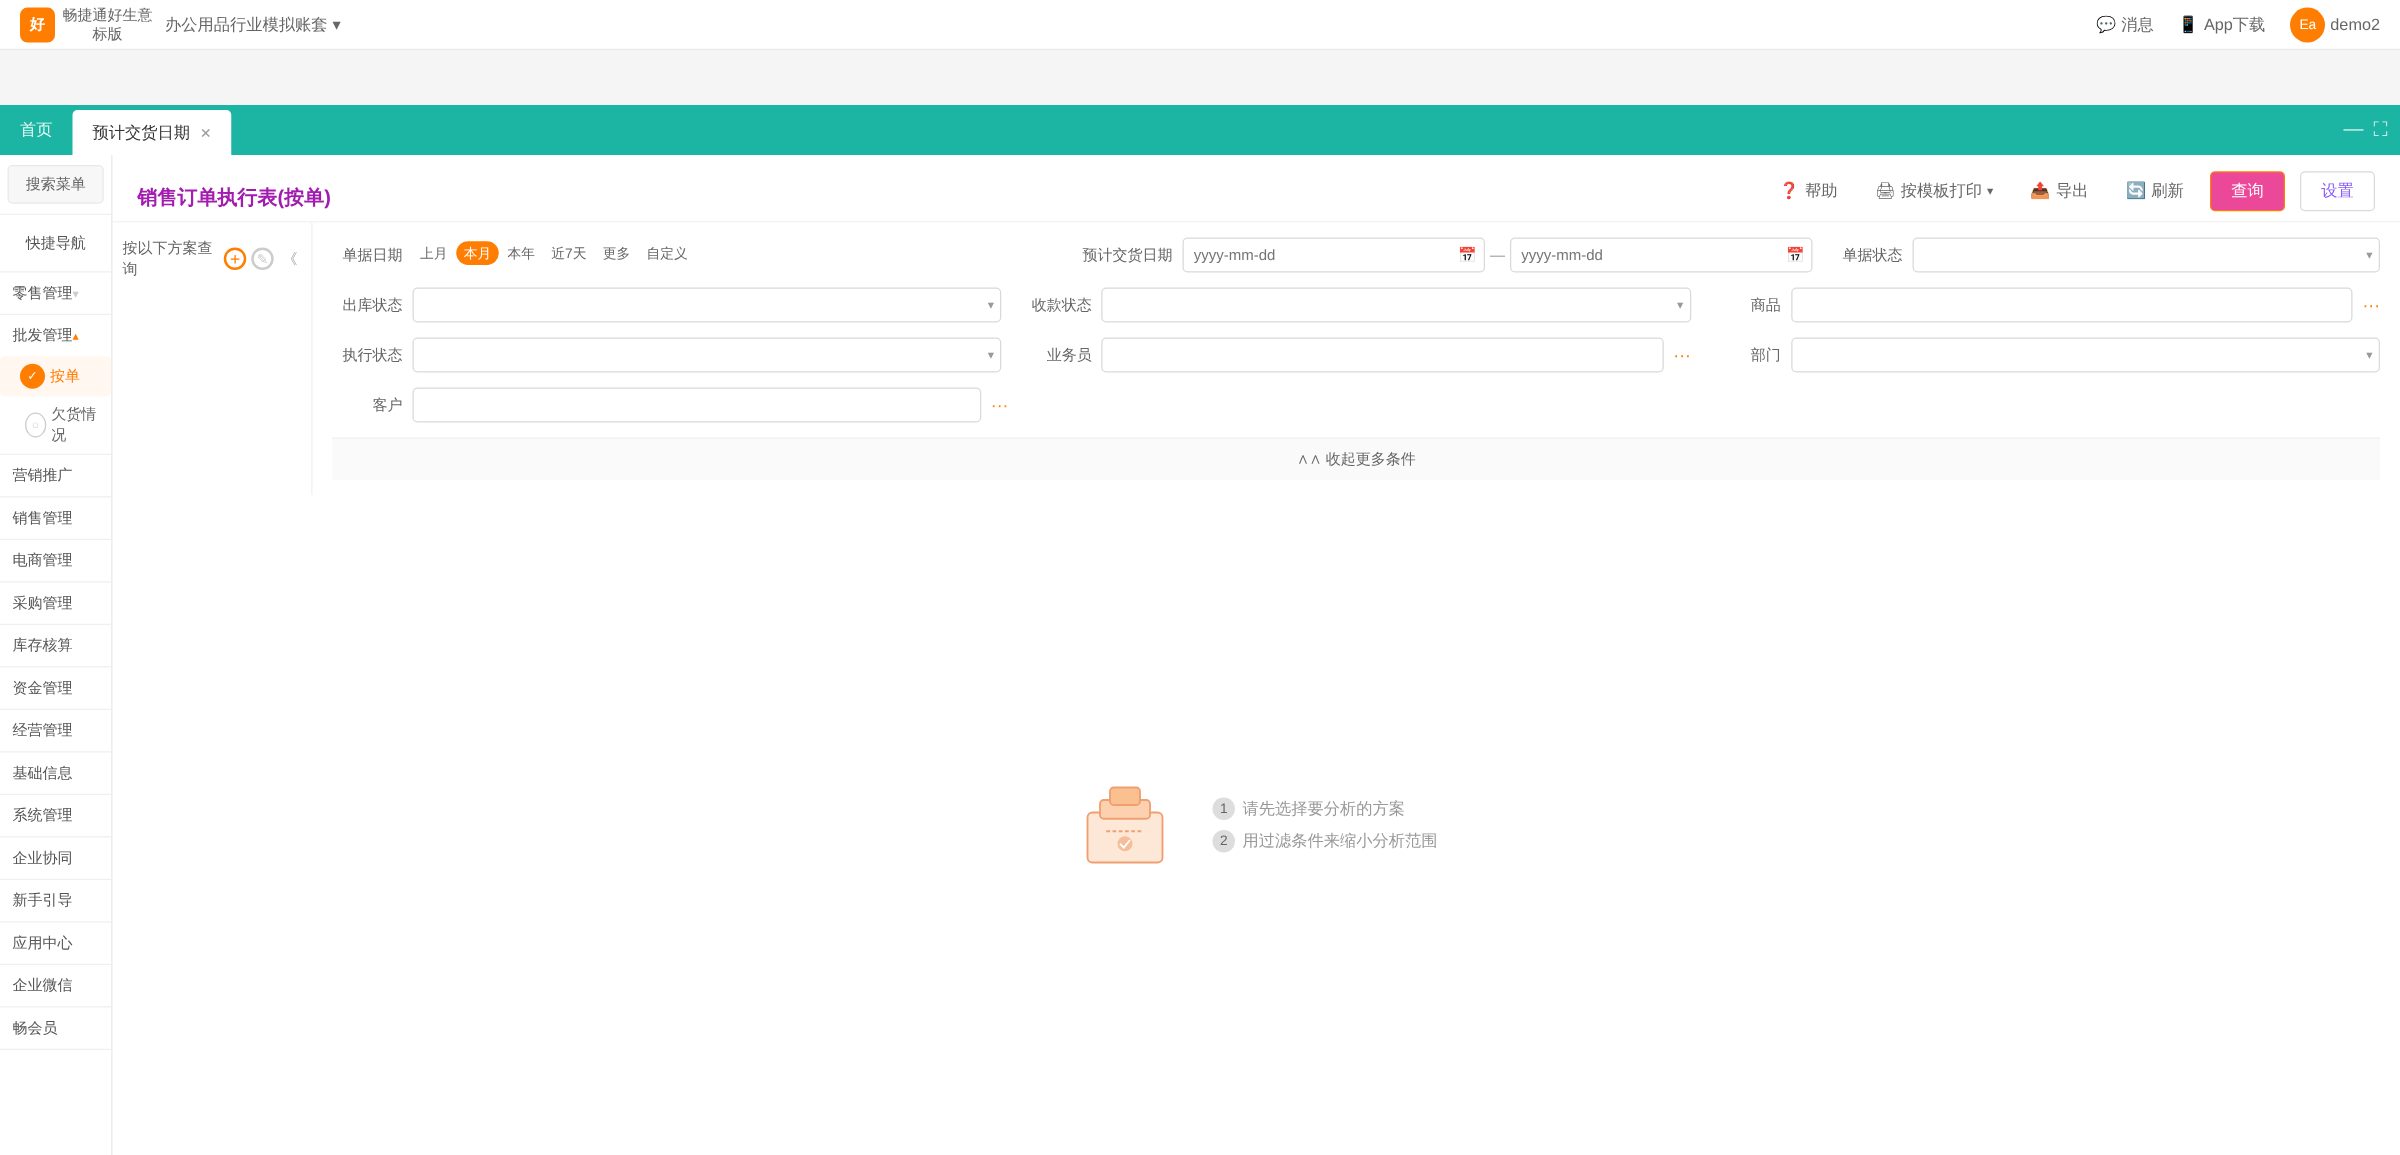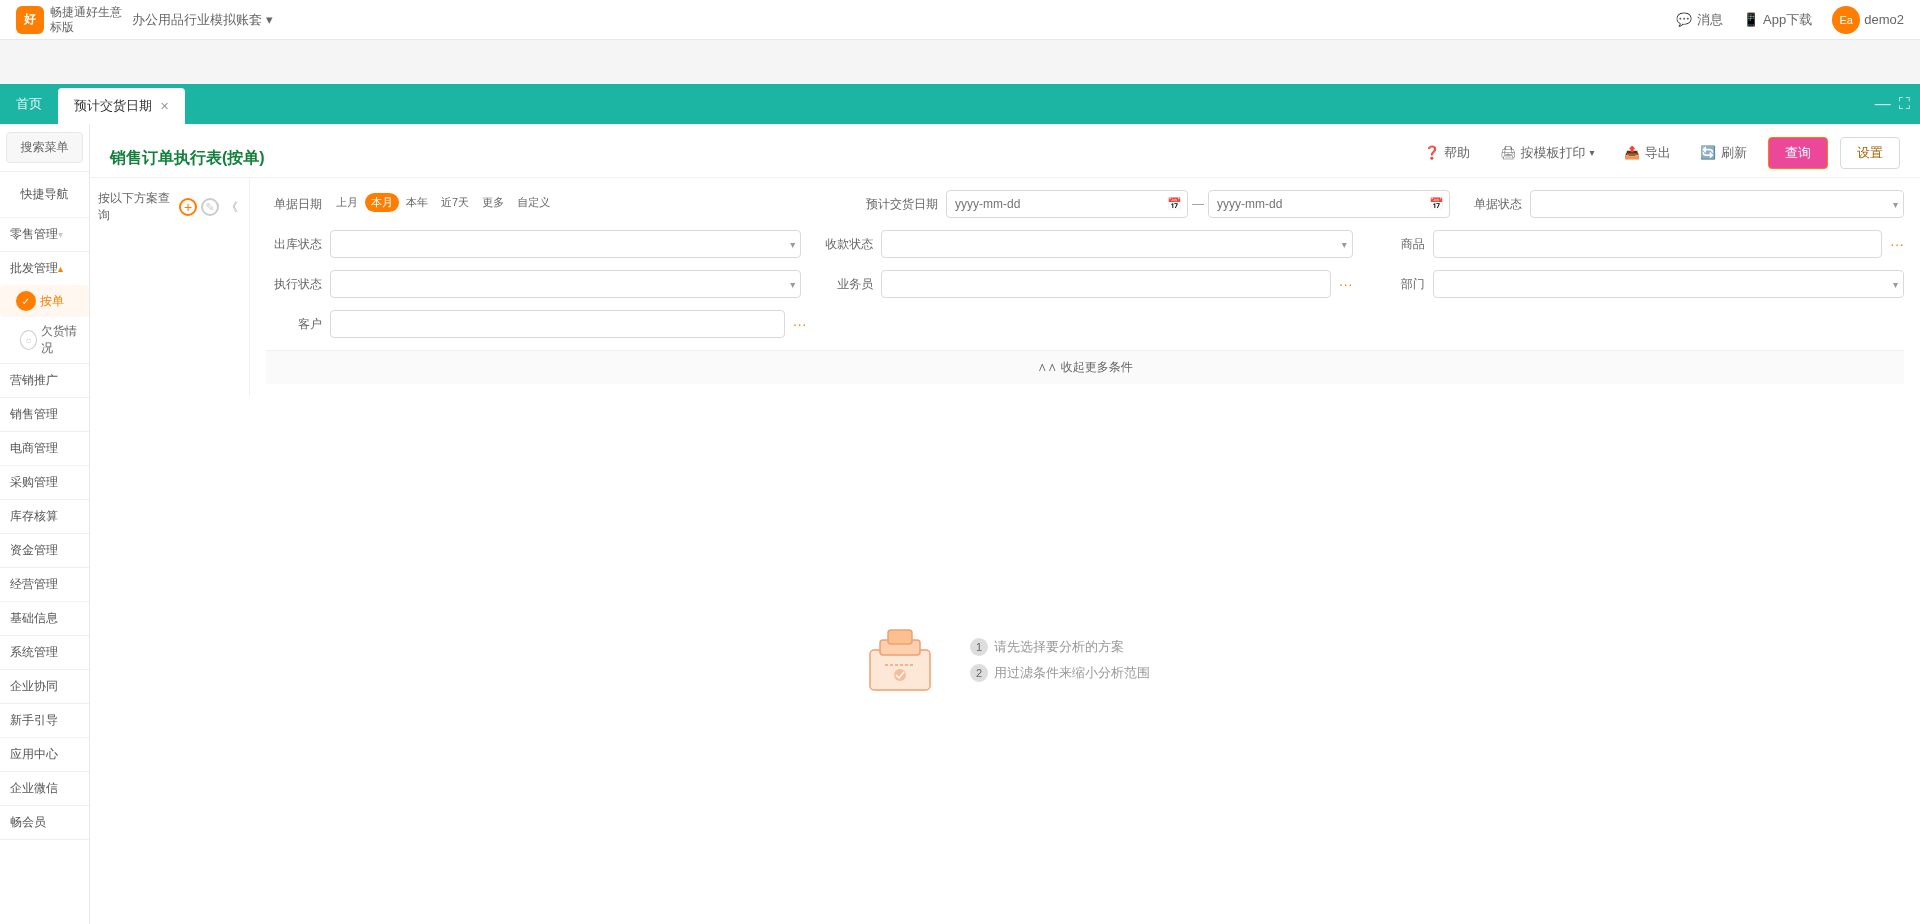--- a/index.html
+++ b/index.html
@@ -35,20 +35,21 @@
       align-items: center;
       justify-content: center;
       color: white;
       font-size: 12px;
       font-weight: bold;
     }
     .logo-text {
       font-size: 12px;
       color: #666;
       line-height: 1.2;
+      text-align: center;
     }
     .breadcrumb-area {
       display: flex;
       align-items: center;
       gap: 4px;
       color: #666;
       font-size: 13px;
     }
     .top-header-right {
       display: flex;
@@ -198,21 +199,21 @@
       background: #fff;
       display: flex;
       align-items: center;
       justify-content: space-between;
       border-bottom: 1px solid #f0f0f0;
       flex-shrink: 0;
     }
     .page-title {
       font-size: 16px;
       font-weight: bold;
-      color: #15803d;
+      color: #a21caf;
       margin-top: 12px;
     }
     .page-actions {
       display: flex;
       align-items: center;
       gap: 12px;
     }
     .page-action-btn {
       display: flex;
       align-items: center;
@@ -519,21 +520,21 @@
       color: #ccc;
       font-size: 10px;
     }
 
     .settings-btn {
       background: #fff;
       border: 1px solid #d9d9d9;
       border-radius: 4px;
       padding: 6px 16px;
       font-size: 13px;
-      color: #a16207;
+      color: #8b5cf6;
       cursor: pointer;
     }
   </style>
 </head>
 <body>
 
 <div class="top-header">
   <div class="top-header-left">
     <div class="logo-area">
       <div class="logo-icon">好</div>

